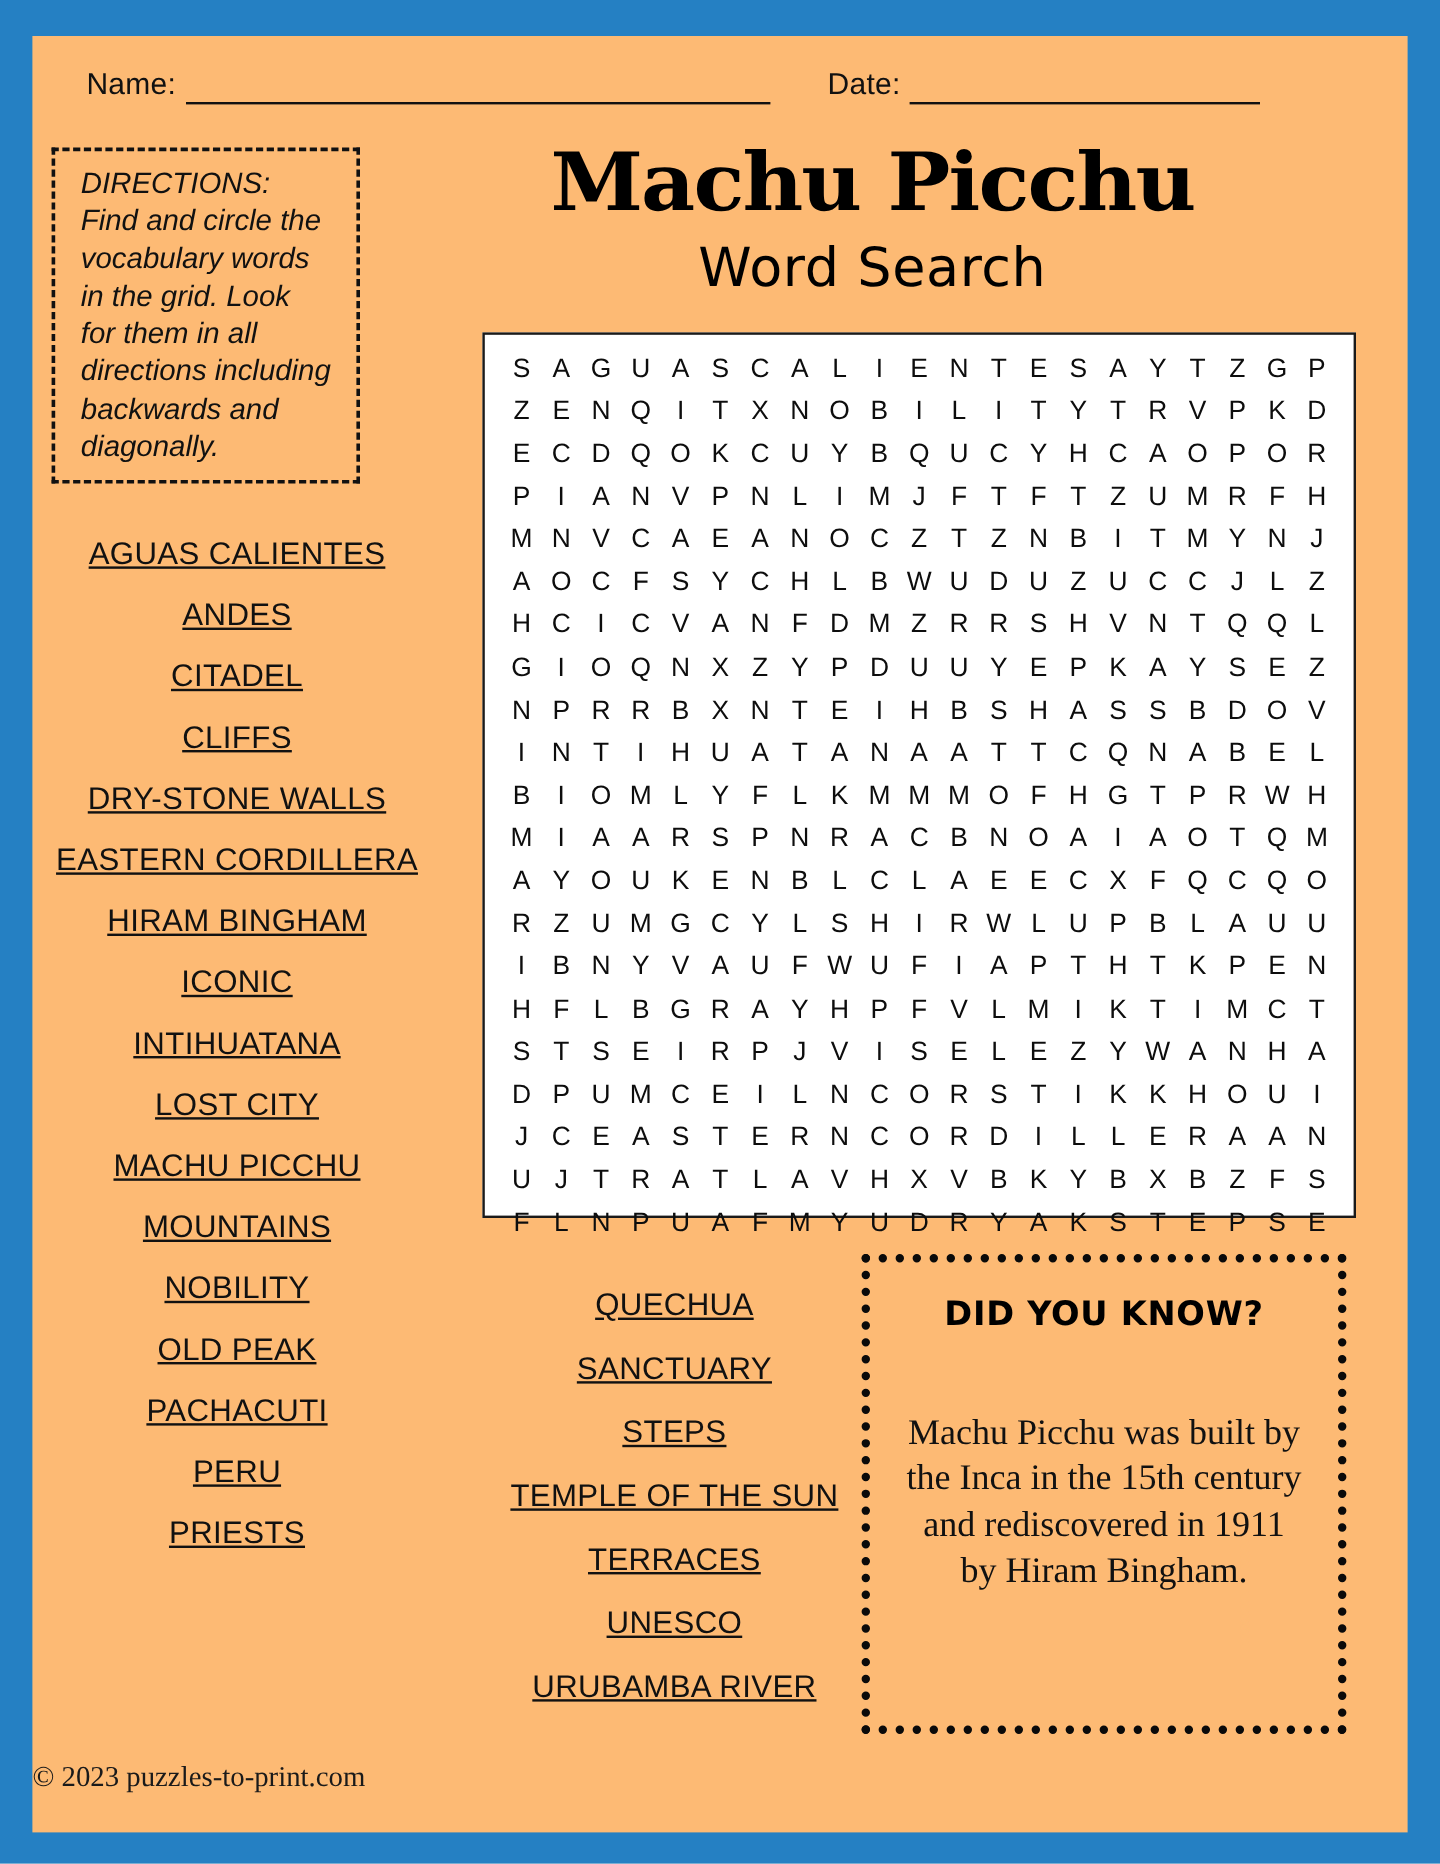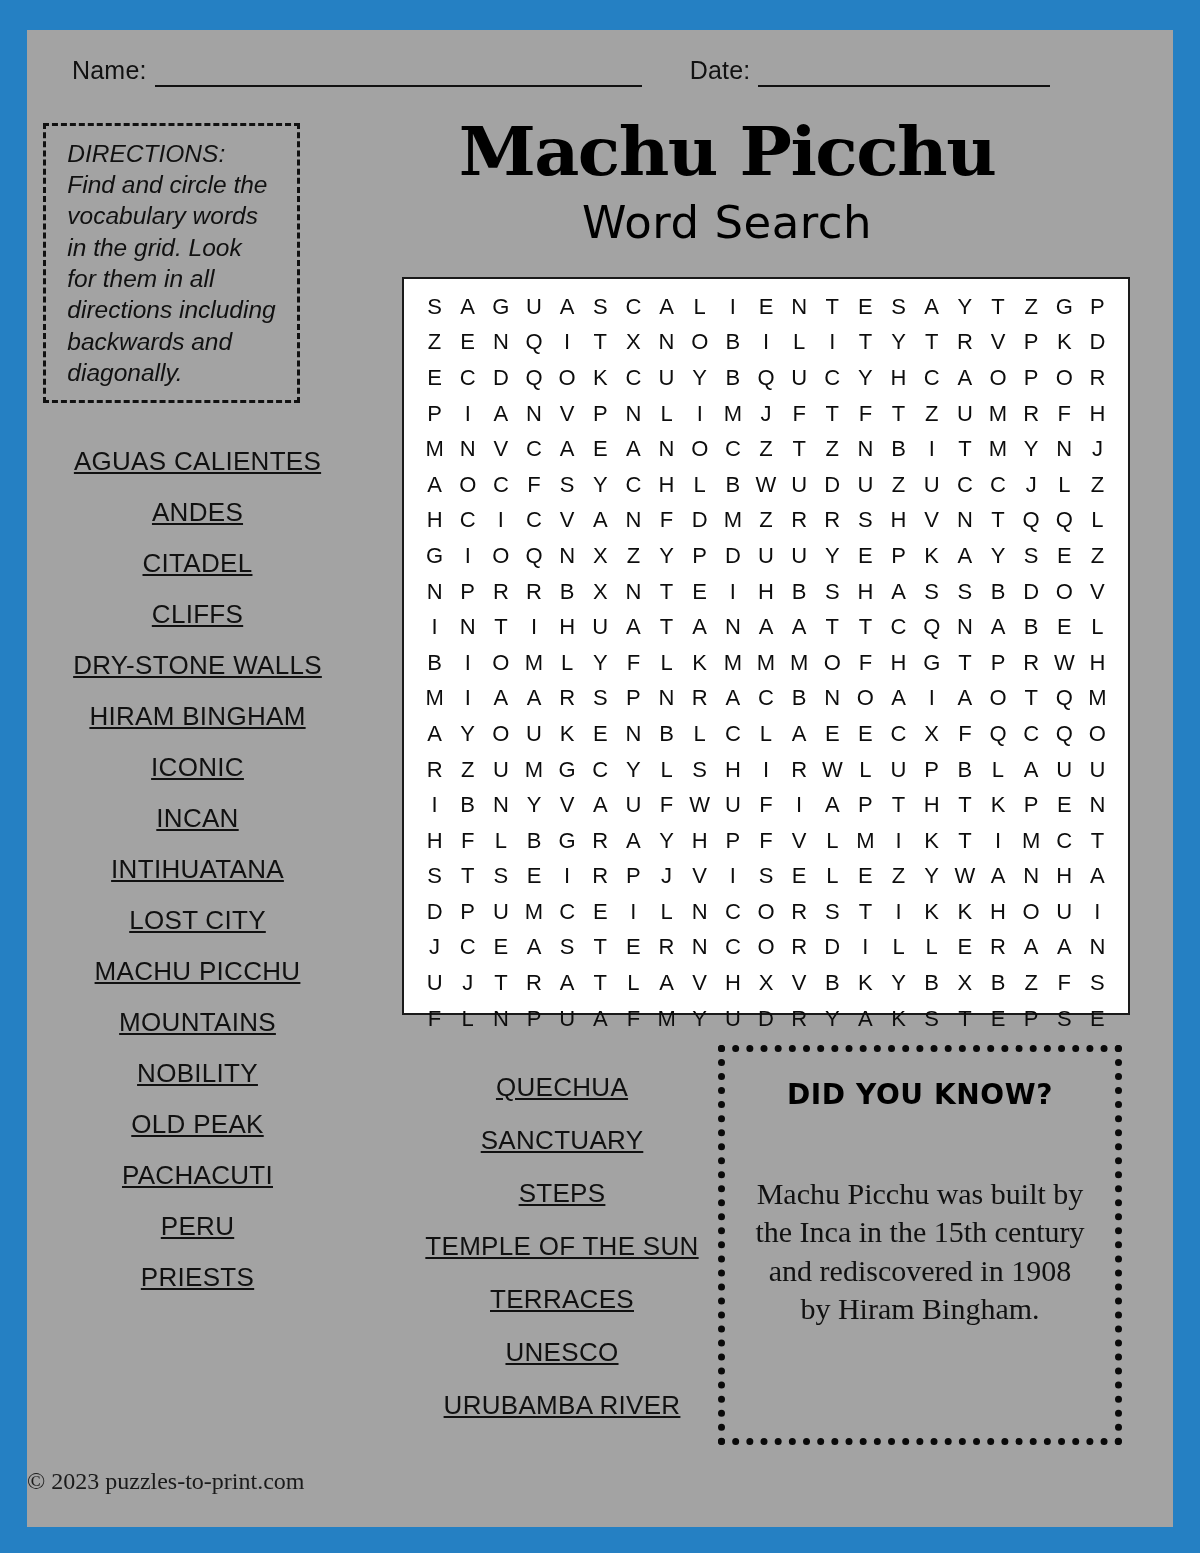--- a/index.html
+++ b/index.html
@@ -21,21 +21,21 @@
     left: 0; top: 0;
     width: 1200px;
     height: 1553px;
     background: #2580c3;
     padding: 30px 27px 26px 27px;
   }
   #sheet {
     position: relative;
     width: 100%;
     height: 100%;
-    background: #a3a3a3;
+    background: #fdba74;
   }
 
   
   #namedate {
     position: absolute;
     left: 45px;
     top: 26px;
     width: 1040px;
     display: flex;
     align-items: flex-end;
@@ -670,23 +670,23 @@
           <div class="cell">E</div>
         </div>
     </div>
 
     <div class="word-list" id="word-col-1">
         <div class="word-item">AGUAS CALIENTES</div>
         <div class="word-item">ANDES</div>
         <div class="word-item">CITADEL</div>
         <div class="word-item">CLIFFS</div>
         <div class="word-item">DRY-STONE WALLS</div>
+        <div class="word-item">EASTERN CORDILLERA</div>
         <div class="word-item">HIRAM BINGHAM</div>
         <div class="word-item">ICONIC</div>
-        <div class="word-item">INCAN</div>
         <div class="word-item">INTIHUATANA</div>
         <div class="word-item">LOST CITY</div>
         <div class="word-item">MACHU PICCHU</div>
         <div class="word-item">MOUNTAINS</div>
         <div class="word-item">NOBILITY</div>
         <div class="word-item">OLD PEAK</div>
         <div class="word-item">PACHACUTI</div>
         <div class="word-item">PERU</div>
         <div class="word-item">PRIESTS</div>
       </div>
@@ -696,19 +696,19 @@
         <div class="word-item">SANCTUARY</div>
         <div class="word-item">STEPS</div>
         <div class="word-item">TEMPLE OF THE SUN</div>
         <div class="word-item">TERRACES</div>
         <div class="word-item">UNESCO</div>
         <div class="word-item">URUBAMBA RIVER</div>
       </div>
 
     <div id="dyk-box">
       <div id="dyk-title">DID YOU KNOW?</div>
-      <div id="dyk-text">Machu Picchu was built by the Inca in the 15th century and rediscovered in 1908 by Hiram Bingham.</div>
+      <div id="dyk-text">Machu Picchu was built by the Inca in the 15th century and rediscovered in 1911 by Hiram Bingham.</div>
     </div>
 
     <div id="footer">© 2023 puzzles-to-print.com</div>
 
   </div>
 </div>
 
 </body></html>

